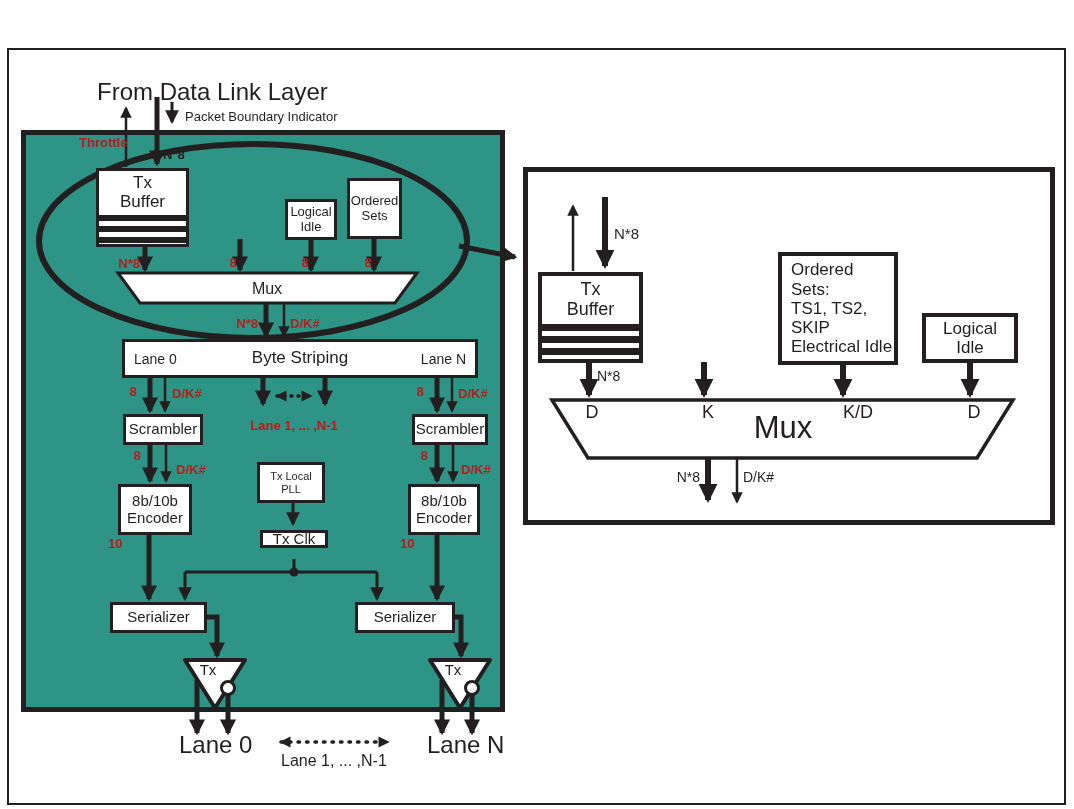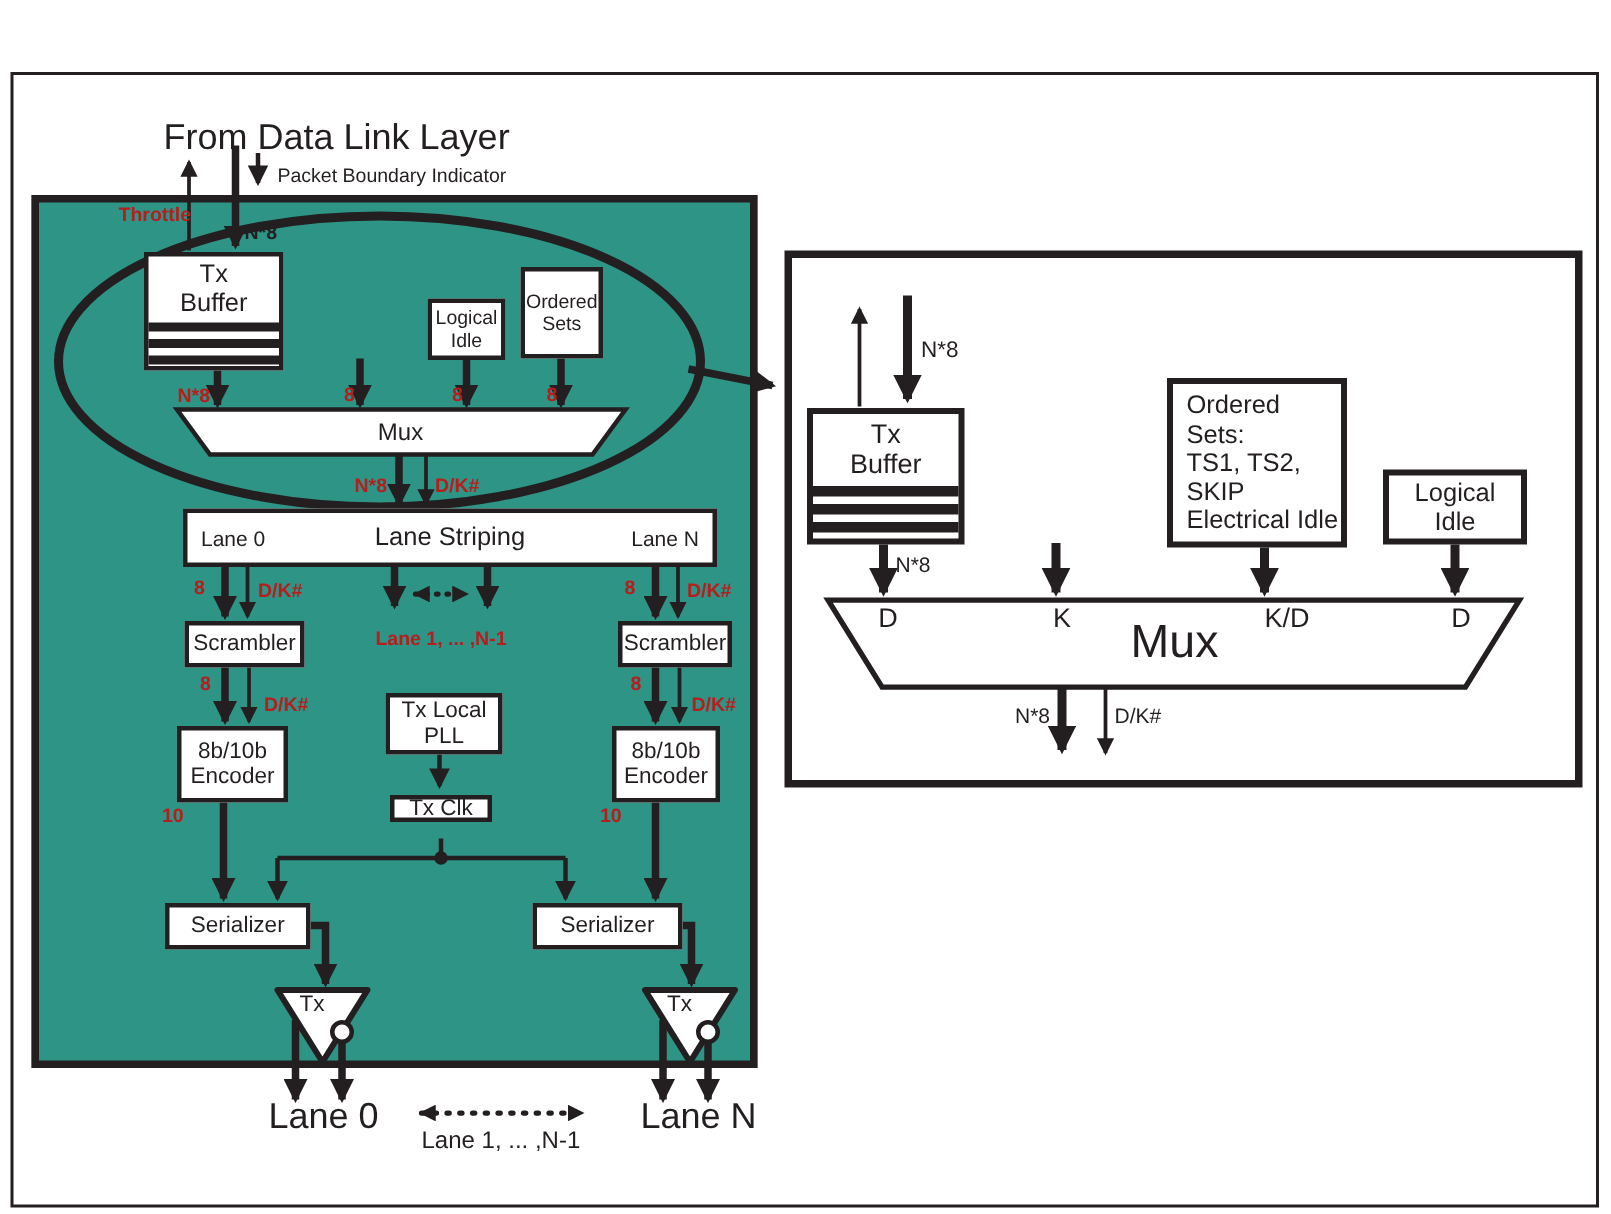--- a/index.html
+++ b/index.html
@@ -113,21 +113,21 @@
       <path d="M589,362 V395" stroke-width="6" marker-end="url(#ah)"></path>
       <path d="M704,362 V395" stroke-width="6" marker-end="url(#ah)"></path>
       <path d="M843,364 V395" stroke-width="6" marker-end="url(#ah)"></path>
       <path d="M970,362 V395" stroke-width="6" marker-end="url(#ah)"></path>
 
       <path d="M708,457 V500" stroke-width="6" marker-end="url(#ah)"></path>
       <path d="M737,457 V502" stroke-width="2.5" marker-end="url(#ahs)"></path>
     </g>
   </svg>
 
-  <div class="lbl" style="left:109px;top:79px;font-size:24px;">From Data Link Layer</div>
+  <div class="lbl" style="left:97px;top:79px;font-size:24px;">From Data Link Layer</div>
   <div class="lbl" style="left:185px;top:110px;font-size:13px;">Packet Boundary Indicator</div>
   <div class="lbl w" style="left:79px;top:136px;font-size:13px;">Throttle</div>
   <div class="lbl b" style="left:163px;top:148px;font-size:13px;">N*8</div>
 
   <div class="box txbuf" style="left:96px;top:168px;width:93px;height:79px;">
     <div style="font-size:17px;margin-top:2px;">Tx
 Buffer</div>
     <div class="stripe" style="top:44px;height:6px;"></div>
     <div class="stripe" style="top:55px;height:6px;"></div>
     <div class="stripe" style="top:66px;height:6px;"></div>
@@ -141,21 +141,21 @@
   <div class="lbl w ctr" style="left:226px;top:256px;width:14px;font-size:13px;">8</div>
   <div class="lbl w ctr" style="left:298px;top:256px;width:14px;font-size:13px;">8</div>
   <div class="lbl w ctr" style="left:361px;top:256px;width:14px;font-size:13px;">8</div>
   <div class="lbl ctr" style="left:207px;top:280px;width:120px;font-size:16px;">Mux</div>
 
   <div class="lbl w rt" style="left:226px;top:317px;width:32px;font-size:13px;">N*8</div>
   <div class="lbl w" style="left:290px;top:317px;font-size:13px;">D/K#</div>
 
   <div class="box" style="left:122px;top:339px;width:356px;height:39px;">
     <span class="lbl" style="left:9px;top:10px;font-size:14px;">Lane 0</span>
-    <span class="lbl ctr" style="left:0;right:0;top:7px;font-size:17px;">Lane Striping</span>
+    <span class="lbl ctr" style="left:0;right:0;top:7px;font-size:17px;">Byte Striping</span>
     <span class="lbl" style="right:9px;top:10px;font-size:14px;">Lane N</span>
   </div>
 
   <div class="lbl w ctr" style="left:126px;top:385px;width:14px;font-size:13px;">8</div>
   <div class="lbl w" style="left:172px;top:387px;font-size:13px;">D/K#</div>
   <div class="lbl w ctr" style="left:413px;top:385px;width:14px;font-size:13px;">8</div>
   <div class="lbl w" style="left:458px;top:387px;font-size:13px;">D/K#</div>
   <div class="lbl w ctr" style="left:248px;top:419px;width:92px;font-size:13px;">Lane 1, ... ,N-1</div>
 
   <div class="box" style="left:123px;top:414px;width:80px;height:31px;font-size:15px;">Scrambler</div>
@@ -166,21 +166,21 @@
   <div class="lbl w ctr" style="left:417px;top:449px;width:14px;font-size:13px;">8</div>
   <div class="lbl w" style="left:461px;top:463px;font-size:13px;">D/K#</div>
 
   <div class="box" style="left:118px;top:484px;width:74px;height:51px;font-size:15px;">8b/10b
 Encoder</div>
   <div class="box" style="left:408px;top:484px;width:72px;height:51px;font-size:15px;">8b/10b
 Encoder</div>
   <div class="lbl w" style="left:108px;top:537px;font-size:13px;">10</div>
   <div class="lbl w" style="left:400px;top:537px;font-size:13px;">10</div>
 
-  <div class="box" style="left:257px;top:462px;width:78px;height:41px;font-size:15px;">Tx Local
+  <div class="box" style="left:257px;top:462px;width:68px;height:41px;font-size:11px;">Tx Local
 PLL</div>
   <div class="box" style="left:260px;top:530px;width:68px;height:18px;font-size:15px;">Tx Clk</div>
 
   <div class="box" style="left:110px;top:602px;width:97px;height:31px;font-size:15px;">Serializer</div>
   <div class="box" style="left:355px;top:602px;width:100px;height:31px;font-size:15px;">Serializer</div>
 
   <div class="lbl ctr" style="left:191px;top:662px;width:34px;font-size:15px;">Tx</div>
   <div class="lbl ctr" style="left:436px;top:662px;width:34px;font-size:15px;">Tx</div>
 
   <div class="lbl" style="left:179px;top:732px;font-size:24px;">Lane 0</div>

